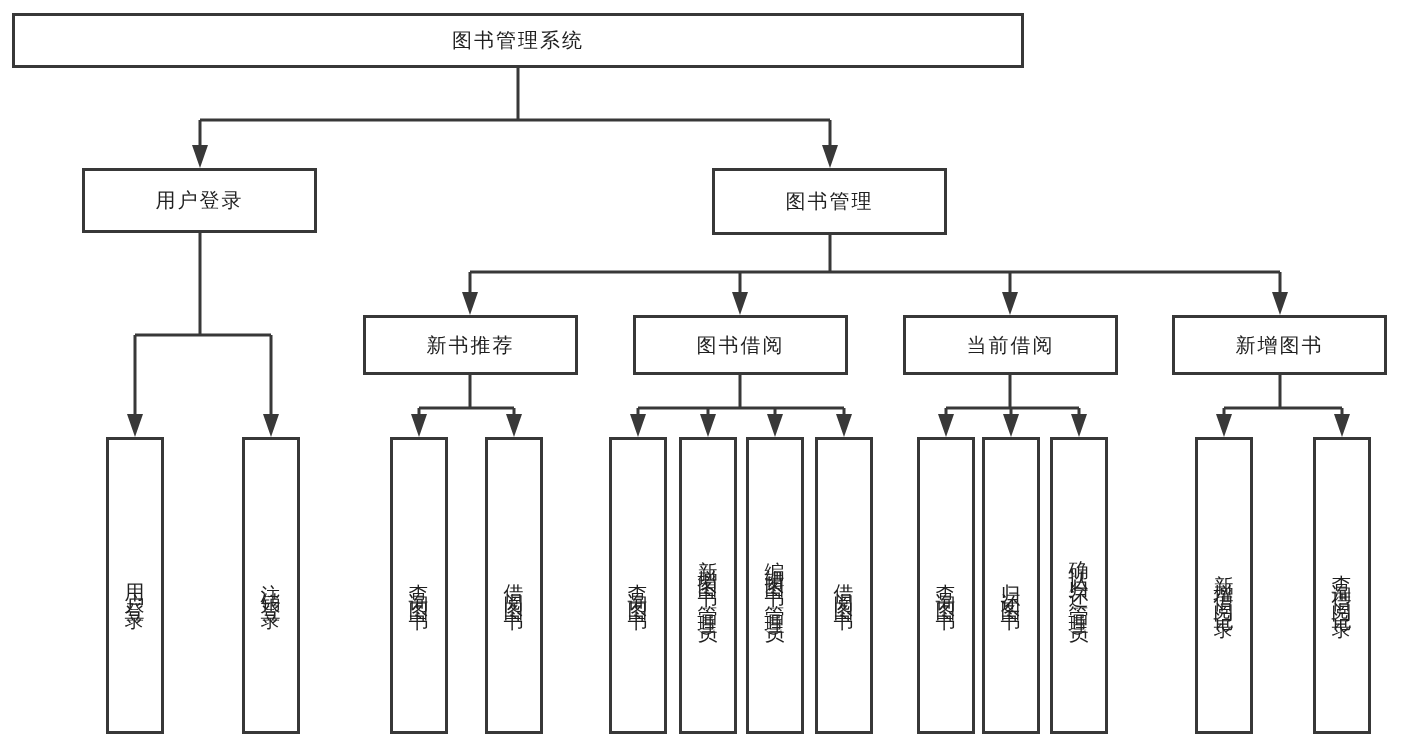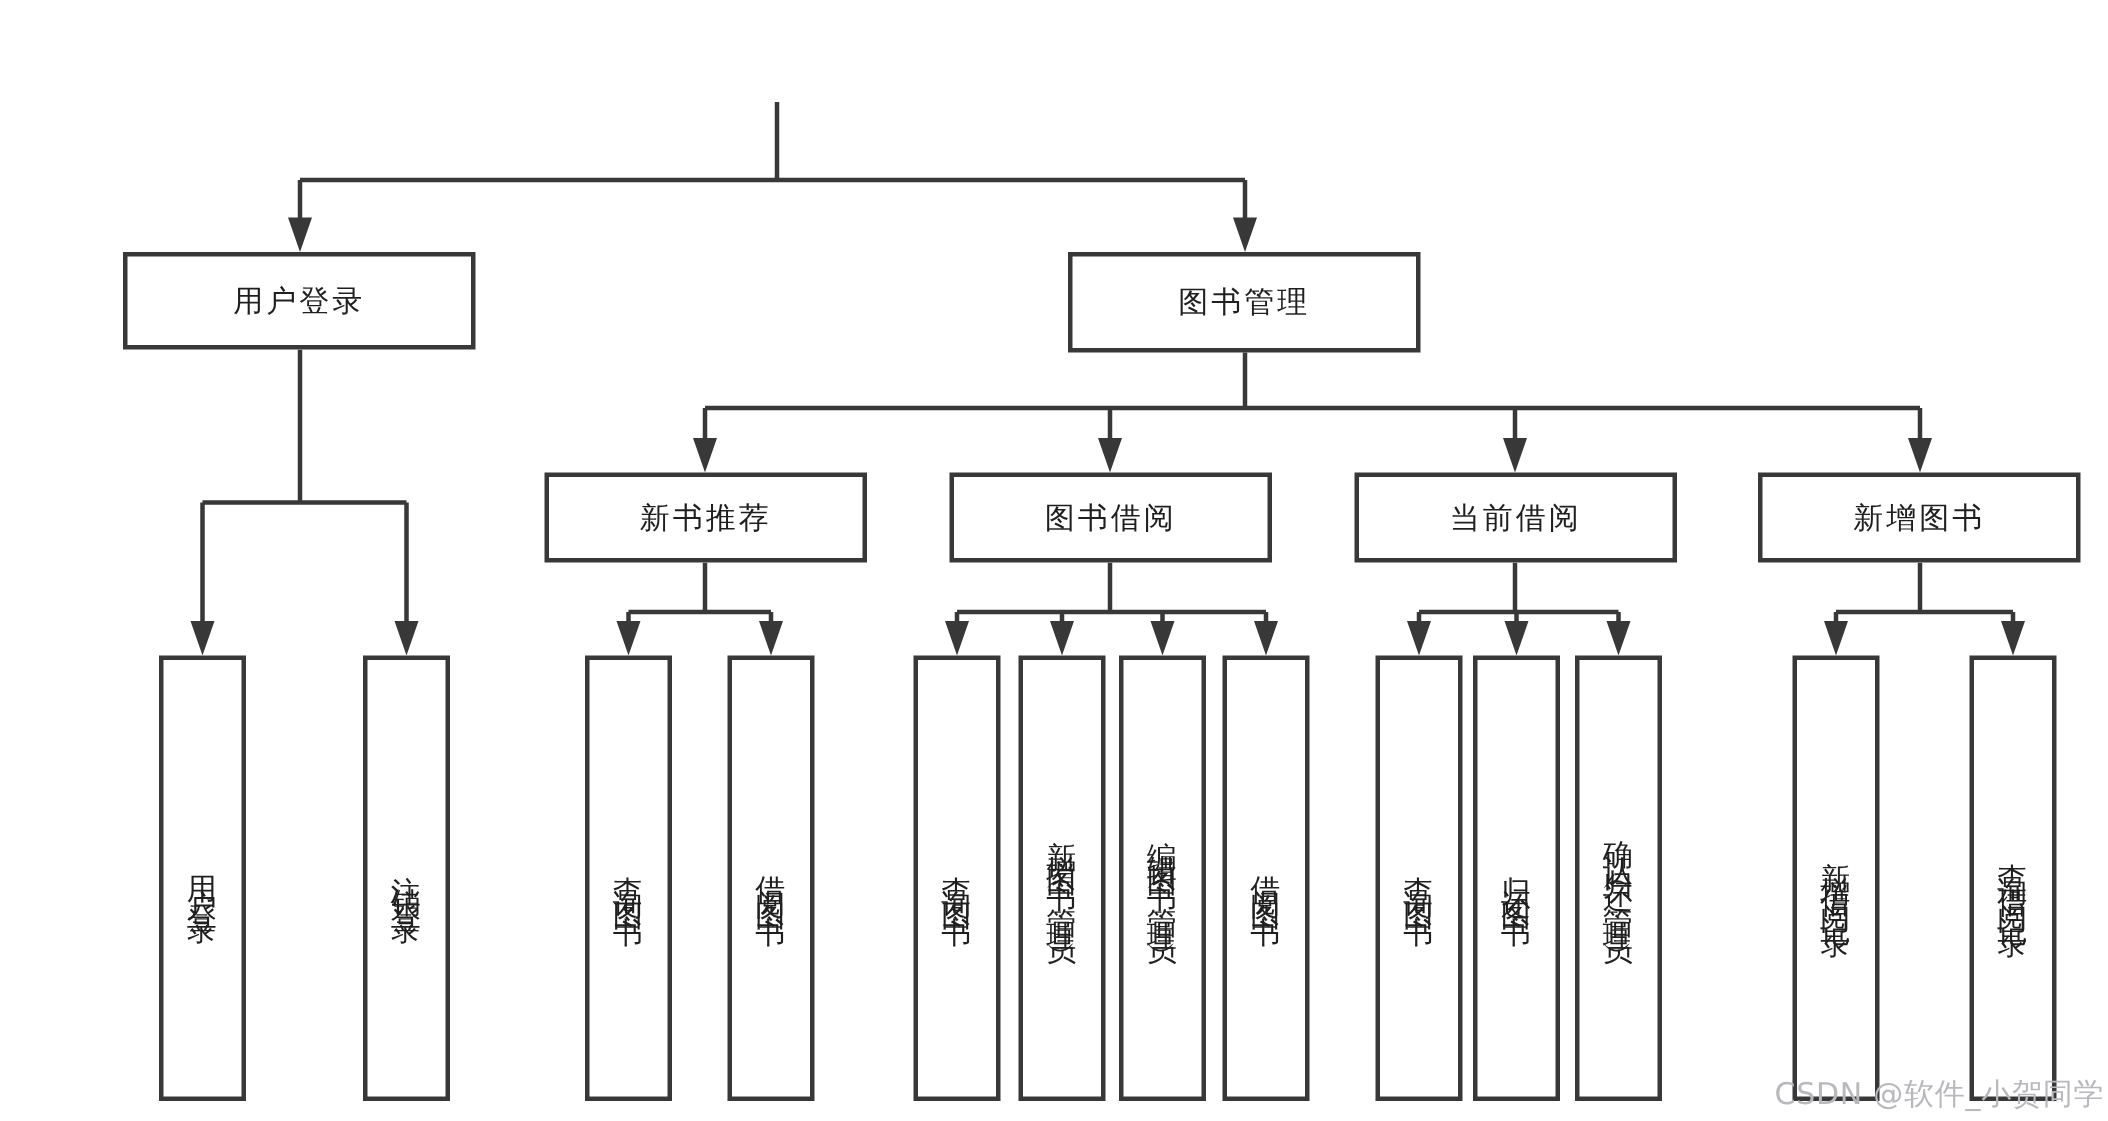--- a/index.html
+++ b/index.html
@@ -89,20 +89,23 @@
       <polygon points="767,414 783,414 775,437"></polygon>
       <polygon points="836,414 852,414 844,437"></polygon>
       <polygon points="938,414 954,414 946,437"></polygon>
       <polygon points="1003,414 1019,414 1011,437"></polygon>
       <polygon points="1071,414 1087,414 1079,437"></polygon>
       <polygon points="1216,414 1232,414 1224,437"></polygon>
       <polygon points="1334,414 1350,414 1342,437"></polygon>
     </g>
   </svg>
 
+  <div class="node hnode" style="left:12px; top:13px; width:1012px; height:55px;">
+    <span>图书管理系统</span>
+  </div>
 
   <div class="node hnode" style="left:82px; top:168px; width:235px; height:65px;">
     <span>用户登录</span>
   </div>
   <div class="node hnode" style="left:712px; top:168px; width:235px; height:67px;">
     <span>图书管理</span>
   </div>
 
   <div class="node hnode" style="left:633px; top:315px; width:215px; height:60px;">
     <span>图书借阅</span>
@@ -154,15 +157,14 @@
     <span>确认归还（管理员）</span>
   </div>
 
   <div class="node vnode leaf" style="left:1195px;">
     <span>新增借阅记录</span>
   </div>
   <div class="node vnode leaf" style="left:1313px;">
     <span>查询借阅记录</span>
   </div>
 
-  <div id="watermark">CSDN @软件_小贺同学</div>
 
 </div>
 
 </body></html>

